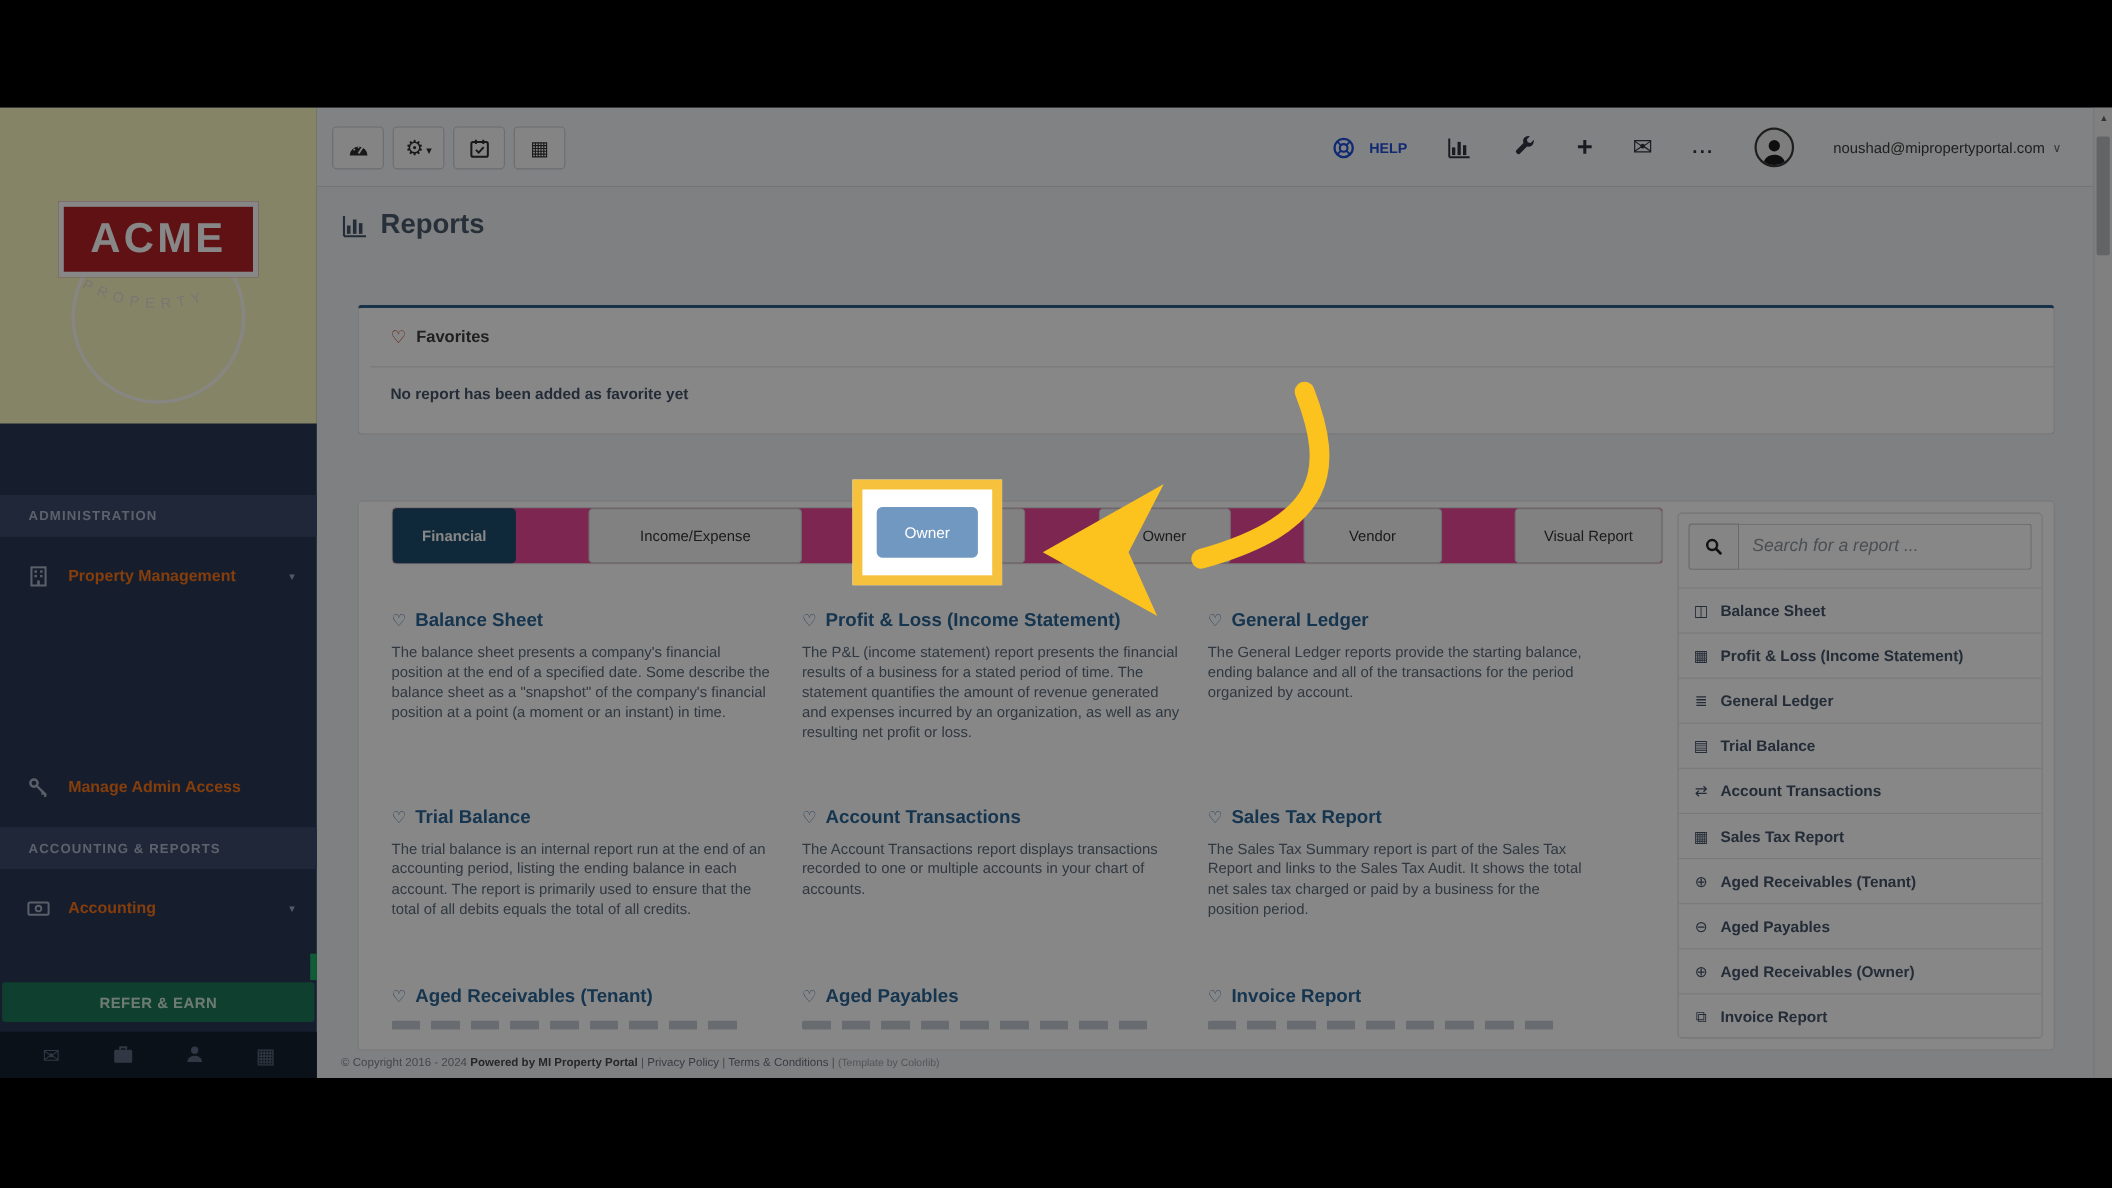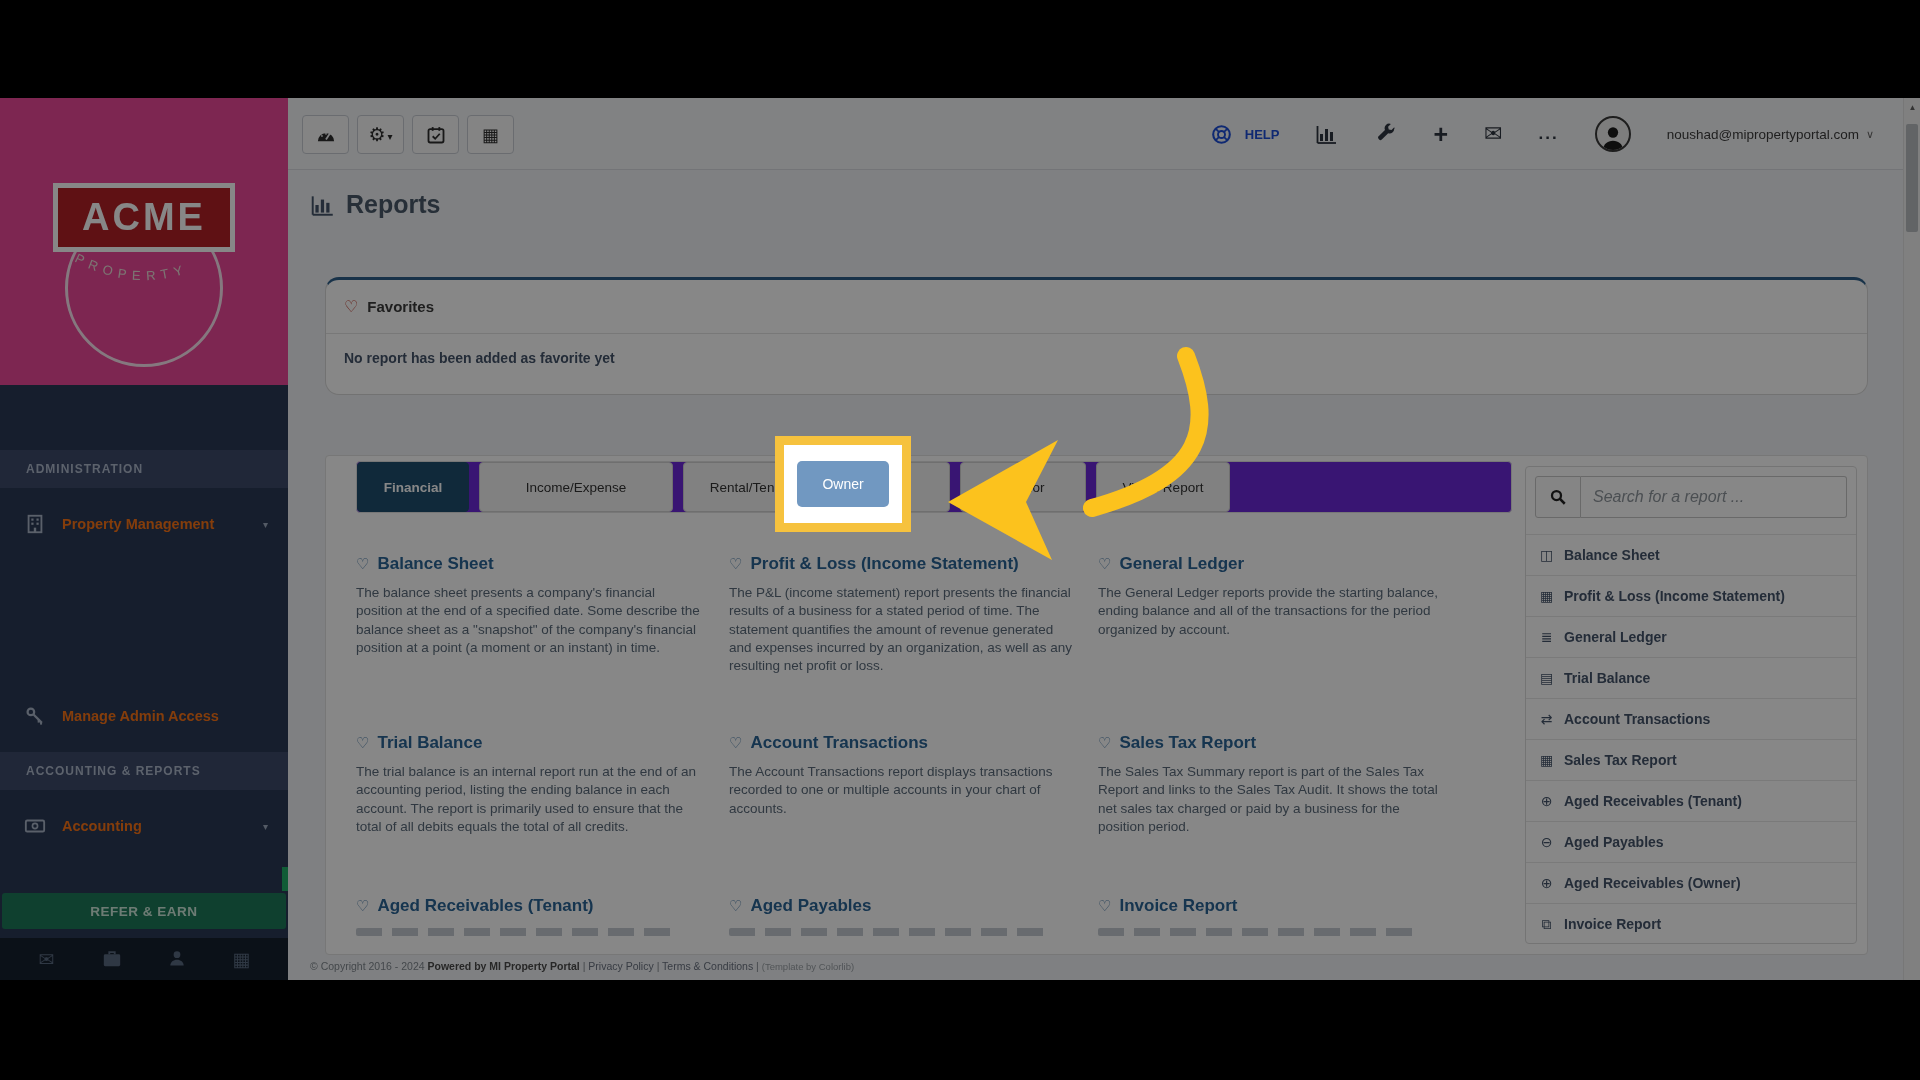--- a/index.html
+++ b/index.html
@@ -4,21 +4,21 @@
 <style>
   * { margin:0; padding:0; box-sizing:border-box; }
   html,body { width:1920px; height:1080px; background:#000; overflow:hidden;
               font-family:"Liberation Sans", sans-serif; }
 
   .app { position:absolute; left:0; top:98px; width:1920px; height:882px;
          background:#f0f2f5; overflow:hidden; }
 
   
   .sidebar { position:absolute; left:0; top:0; width:288px; height:882px; background:#2b3a55; }
-  .logo-block { position:absolute; left:0; top:0; width:288px; height:287px; background:#ec4899;
+  .logo-block { position:absolute; left:0; top:0; width:288px; height:287px; background:#fef9c3;
                 display:flex; flex-direction:column; align-items:center; justify-content:center; }
   .logo-wrap { position:relative; display:flex; flex-direction:column; align-items:center; }
   .logo-ring { position:absolute; left:50%; top:26px; transform:translateX(-50%);
                width:158px; height:158px; border:3px solid rgba(255,255,255,.85); border-radius:50%; }
   .logo-box { position:relative; z-index:2; background:#b32127; border:5px solid #fff;
               padding:8px 24px; }
   .logo-box span { font-size:38px; font-weight:bold; color:#fff; letter-spacing:3px; }
   .logo-arc { position:relative; z-index:3; margin-top:-4px; }
 
   .side-band { position:absolute; left:0; width:288px; height:38px; background:#3d4a6b;
@@ -57,31 +57,31 @@
   .user-email { font-size:13.5px; color:#3c3c3c; }
   .user-caret { font-size:11px; color:#666; }
 
   
   .main { position:absolute; left:288px; top:72px; right:0; bottom:0; }
   .page-title { position:absolute; left:22px; top:20px; display:flex; align-items:center; gap:10px;
                 color:#44546a; }
   .page-title .ptext { font-size:25px; font-weight:600; color:#4a5a6a; }
 
   .fav-card { position:absolute; left:37px; top:107px; width:1543px; height:118px; background:#fff;
-              border:1px solid #d8d8d8; border-top:3px solid #2e5f8a; border-radius:14px; }
+              border:1px solid #d8d8d8; border-top:3px solid #2e5f8a; border-radius:4px;padding-left:11px; }
   .fav-head { height:54px; display:flex; align-items:center; gap:9px; padding-left:18px;
               border-bottom:1px solid #e3e3e3; }
   .fav-heart { color:#c0392b; font-size:16px; }
   .fav-title { font-size:15px; font-weight:bold; color:#3b3b3b; }
   .fav-body { padding:16px 18px; font-size:14px; font-weight:600; color:#44546a; }
 
   .panel { position:absolute; left:37px; top:285px; width:1543px; height:500px; background:#fff;
            border:1px solid #e0e0e0; border-radius:4px; overflow:hidden; }
-  .tabstrip { position:absolute; left:30px; top:5px; width:1156px; height:52px; background:#6d28d9;
-              border:1px solid #e0e0e0; border-radius:4px; display:flex; gap:10px; }
+  .tabstrip { position:absolute; left:30px; top:5px; width:1156px; height:52px; background:#ec4899;
+              border:1px solid #e0e0e0; border-radius:4px; display:flex; gap:10px;justify-content:space-between; }
   .tab { height:50px; line-height:50px; text-align:center; font-size:13.5px; color:#333;
          background:#f4f4f4; border:1px solid #d2d2d2; border-radius:4px; cursor:pointer; }
   .tab.active { background:#1f4e6e; color:#fff; border-color:#1f4e6e; font-weight:600; }
   .t0{width:112px;} .t1{width:194px;} .t2{width:137px;} .t3{width:120px;} .t4{width:126px;} .t5{width:134px;}
 
   .report { position:absolute; width:345px; }
   .c0{left:30px;} .c1{left:403px;} .c2{left:772px;}
   .r0{top:98px;} .r1{top:277px;} .r2{top:440px;}
   .rep-title { display:flex; align-items:center; gap:8px; color:#2a6496; cursor:pointer; }
   .rep-title .ic-heart { font-size:15px; color:#4a7ba6; }

